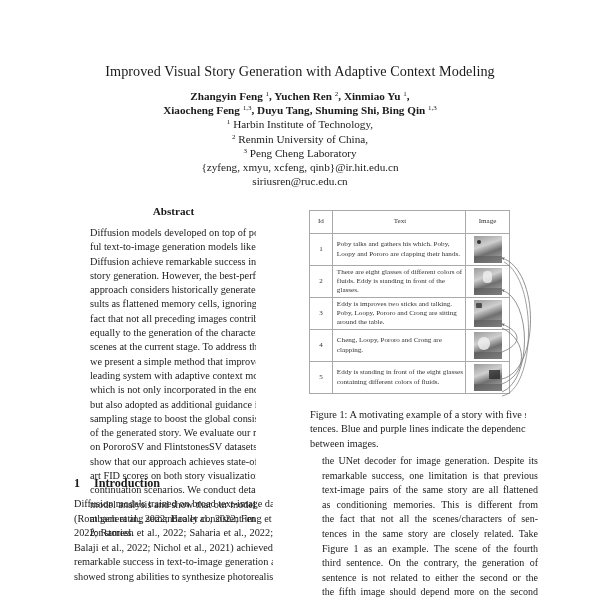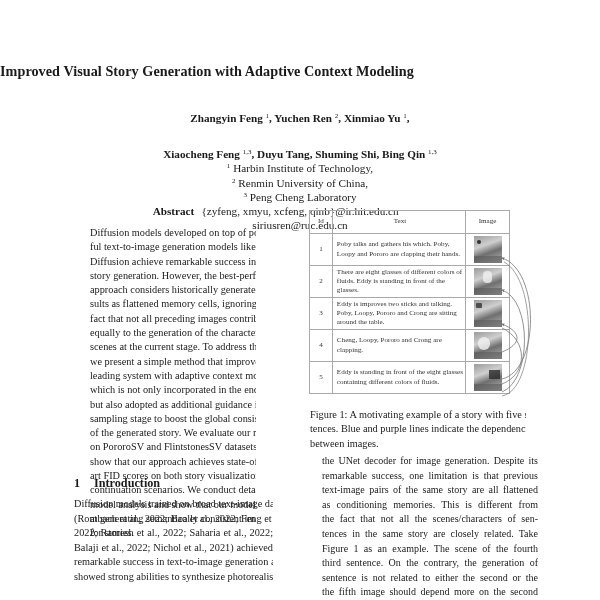--- a/index.html
+++ b/index.html
@@ -1,28 +1,28 @@
 <!DOCTYPE html>
 <html><head>
 <meta charset="utf-8">
 <style>
   html, body { margin: 0; padding: 0; }
   body {
     width: 600px; height: 600px; overflow: hidden; background: #ffffff;
     font-family: "Liberation Serif", serif; color: #1a1a1a; position: relative;
   }
   .title {
-    position: absolute; top: 63px; left: 0; width: 600px; 
-    font-weight: bold; font-size: 14.2px; letter-spacing: 0.05px;
+    position: absolute; top: 63px; left: 0; width: 600px; text-align: center;
+    font-weight: normal; font-size: 14.2px; letter-spacing: 0.05px;
   }
   .authors {
     position: absolute; top: 89px; left: 0; width: 600px; text-align: center;
     font-size: 11.2px; line-height: 14.2px;
   }
-  .authors .names { font-weight: bold; margin-top: 22px; }
+  .authors .names { font-weight: bold; }
   .authors sup { font-size: 7px; vertical-align: 4px; line-height: 0; font-weight: normal; }
   .abstract-h {
     position: absolute; top: 205px; left: 74px; width: 199px; text-align: center;
     font-weight: bold; font-size: 11.2px;
   }
   .abstract-body { position: absolute; top: 226px; left: 90px; width: 166px; font-size: 10.3px; line-height: 14.3px; text-align: justify; }
   .line { display: block; white-space: nowrap; text-align: justify; text-align-last: justify; height: 14.3px; overflow: hidden; }
   .line.last { text-align-last: left; }
   .sec-h {
     position: absolute; top: 476px; left: 74px; font-weight: bold; font-size: 12.2px;

